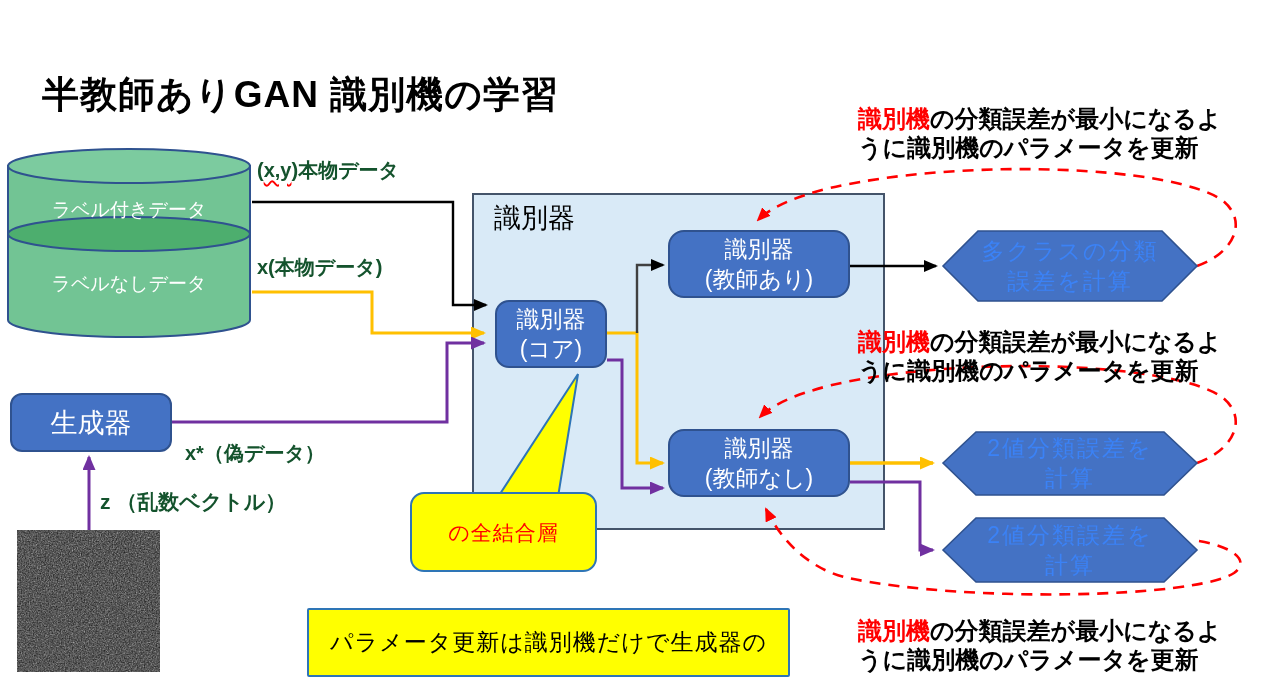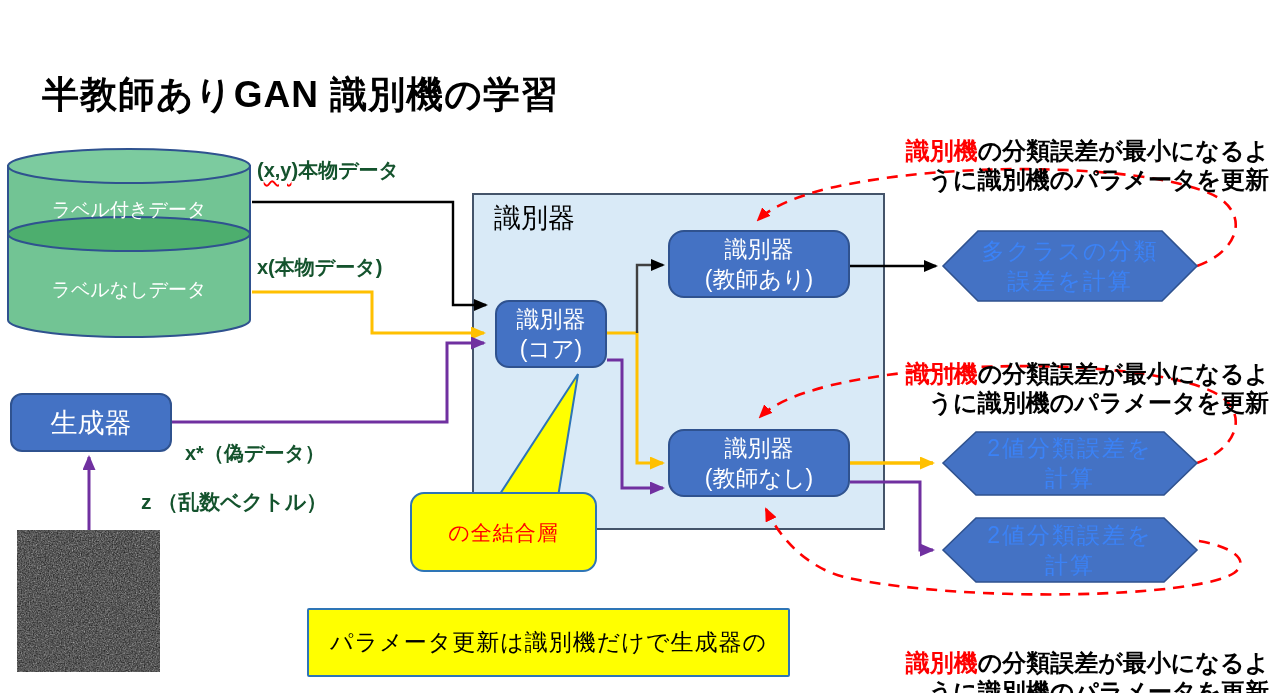--- a/index.html
+++ b/index.html
@@ -12,21 +12,21 @@
            display:flex;flex-direction:column;align-items:center;justify-content:center;
            text-align:center;box-sizing:border-box;line-height:30px;}
   .boxtext{font-size:23px;}
   .gentext{font-size:27px;}
   .panel-label{font-size:27px;color:#000;}
   .cyl-label{font-size:19px;color:#fff;text-align:center;width:242px;}
   .flowlabel{font-size:20px;font-weight:700;color:#14532d;white-space:nowrap;}
   .wavy{text-decoration:underline;text-decoration-style:wavy;text-decoration-color:#FF0000;
         text-decoration-thickness:1.5px;text-underline-offset:3px;}
   .hextext{width:254px;text-align:center;color:#3b82f6;font-size:23px;letter-spacing:2px;line-height:30px;}
-  .annot{width:411px;text-align:right;font-size:24px;font-weight:700;color:#000;line-height:29px;margin-top:32px;}
+  .annot{width:411px;text-align:left;font-size:24px;font-weight:700;color:#000;line-height:29px;}
   .annot .hl{color:#FF0000;}
   .callout{background:#FFFF00;border:2.5px solid #2E75B6;border-radius:14px;box-sizing:border-box;
            display:flex;flex-direction:column;align-items:center;justify-content:center;
            text-align:center;color:#FF0000;font-size:21px;line-height:27px;letter-spacing:1px;}
   .note{background:#FFFF00;border:2.5px solid #2E75B6;border-radius:2px;box-sizing:border-box;
         display:flex;flex-direction:column;align-items:center;justify-content:center;
         text-align:center;color:#000;font-size:23px;line-height:31px;letter-spacing:1px;}
   .z1{z-index:1}.z2{z-index:2}.z3{z-index:3}
 </style>
 </head>
@@ -88,26 +88,26 @@
     <path d="M 1199 541 C 1230 546, 1252 560, 1234 573 C 1196 598, 968 603, 848 578 C 812 570, 782 543, 766 509" fill="none" stroke="#FF0000" stroke-width="2.6" stroke-dasharray="11 8" marker-end="url(#mRed)"></path>
 
     <polygon points="578,374 498,497 558,497" fill="#FFFF00" stroke="#2E75B6" stroke-width="2"></polygon>
 
     <polygon points="943,266 978,231 1162,231 1197,266 1162,301 978,301" fill="#4472C4" stroke="#2F528F" stroke-width="1.6"></polygon>
     <polygon points="943,463 976,432 1164,432 1197,463 1164,495 976,495" fill="#4472C4" stroke="#2F528F" stroke-width="1.6"></polygon>
     <polygon points="943,550 976,518 1164,518 1197,550 1164,582 976,582" fill="#4472C4" stroke="#2F528F" stroke-width="1.6"></polygon>
   </svg>
 
   <div class="abs cyl-label z3" style="left:8px;top:197px;">ラベル付きデータ</div>
-  <div class="abs cyl-label z3" style="left:8px;top:277px;">ラベルなしデータ</div>
+  <div class="abs cyl-label z3" style="left:8px;top:271px;">ラベルなしデータ</div>
 
   <div class="abs flowlabel z3" style="left:257px;top:157px;"><span>(</span><span class="wavy">x,y</span><span>)本物データ</span></div>
   <div class="abs flowlabel z3" style="left:257px;top:254px;">x(本物データ)</div>
   <div class="abs flowlabel z3" style="left:185px;top:440px;">x*（偽データ）</div>
-  <div class="abs flowlabel z3" style="left:100px;top:488px;font-size:21px;margin-left:41px;">z （乱数ベクトル）</div>
+  <div class="abs flowlabel z3" style="left:100px;top:488px;font-size:21px;">z （乱数ベクトル）</div>
 
   <div class="abs bluebox z3" style="left:10px;top:393px;width:162px;height:59px;border-radius:12px;">
     <div class="gentext">生成器</div>
   </div>
 
   <div class="abs panel-label z3" style="left:494px;top:200px;">識別器</div>
 
   <div class="abs bluebox z3" style="left:495px;top:300px;width:112px;height:68px;">
     <div class="boxtext">識別器</div>
     <div class="boxtext">(コア)</div>

